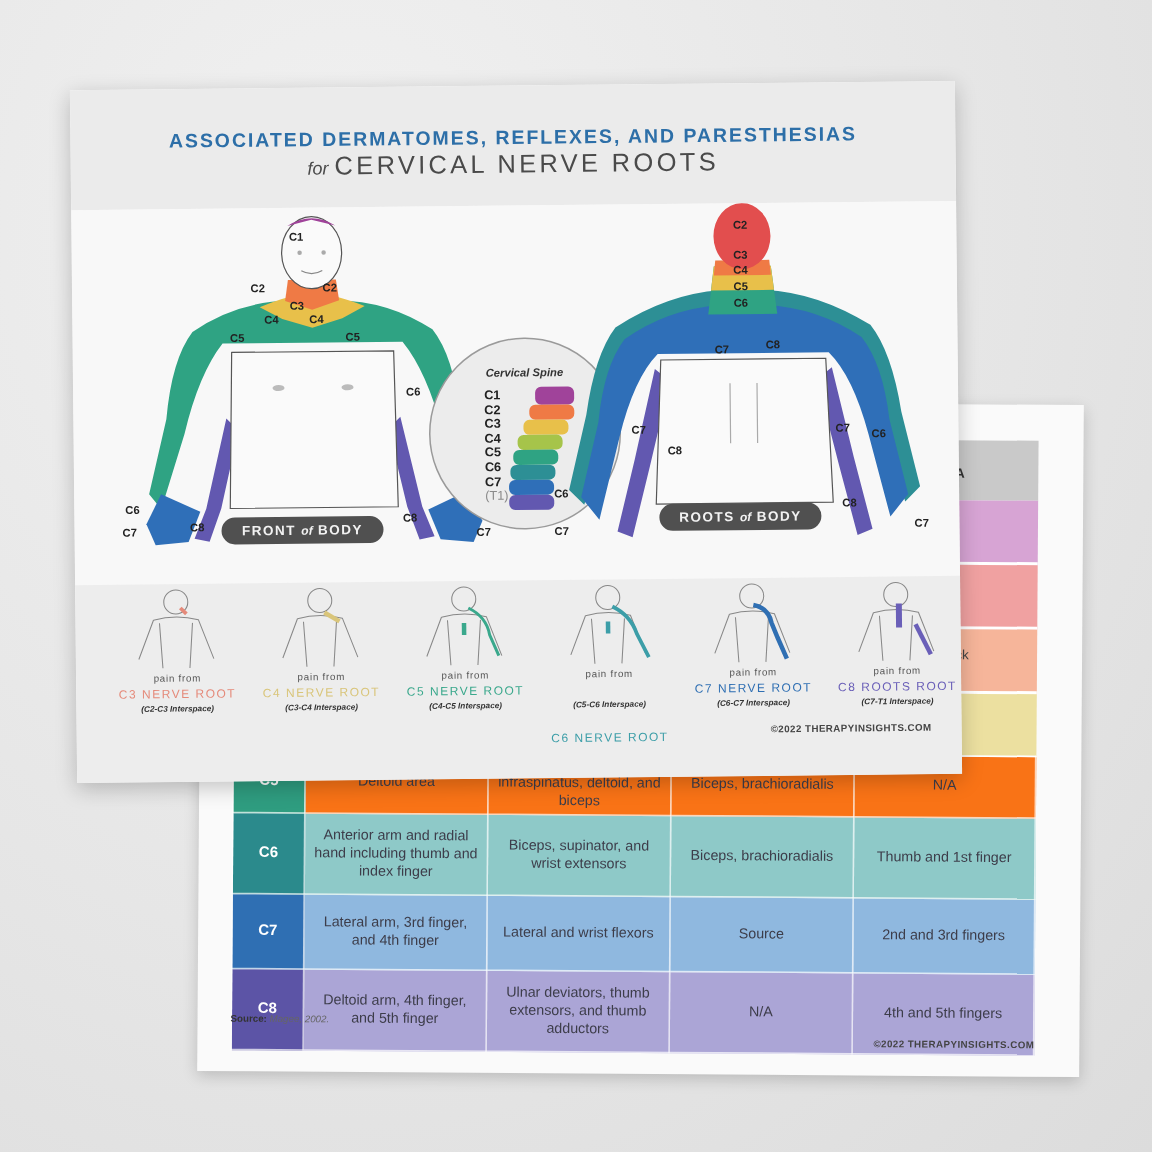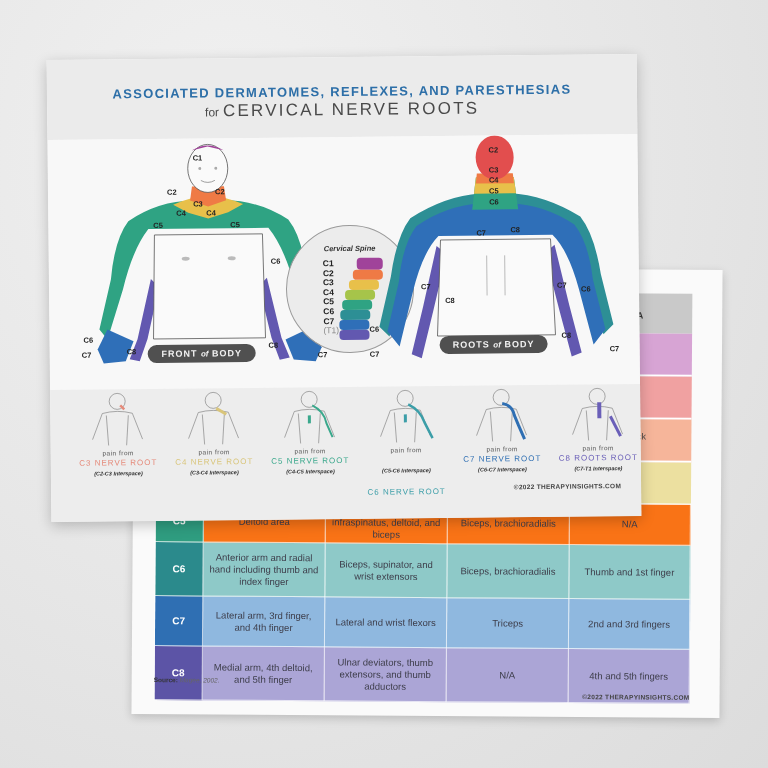--- a/index.html
+++ b/index.html
@@ -63,21 +63,21 @@
     text-align: center;
   }
   .title-1 {
     position: absolute; top: 27px; left: 0; width: 100%;
     color: #2d6fa8; font-weight: bold; font-size: 13px; letter-spacing: 1.3px;
   }
   .title-2 {
     position: absolute; top: 43px; left: 0; width: 100%;
     color: #4a4a4a; font-size: 17px; letter-spacing: 2.2px;
   }
-  .title-2 .for { font-size: 12px; letter-spacing: 0; margin-right: 4px; }
+  .title-2 .for { font-style: italic; font-size: 12px; letter-spacing: 0; margin-right: 4px; }
   .diagram-area { position: absolute; left: 0; top: 80px; width: 100%; height: 250px; background: #f8f8f8; }
   .body-label {
     position: absolute; background: #505050; color: #f2f2f2; font-size: 9px; font-weight: bold;
     letter-spacing: 1px; border-radius: 9px; padding: 4px 0; text-align: center; width: 108px;
   }
   .body-label i { font-weight: bold; font-style: italic; font-size: 8px; letter-spacing: 0; }
   .zone-label {
     position: absolute; font-size: 7.5px; font-weight: bold; color: #222;
   }
   .spine-circle {
@@ -135,26 +135,26 @@
       <td class="root">C6</td>
       <td class="c2">Anterior arm and radial hand including thumb and index finger</td>
       <td class="c3">Biceps, supinator, and wrist extensors</td>
       <td class="c4">Biceps, brachioradialis</td>
       <td>Thumb and 1st finger</td>
     </tr>
     <tr class="row-c7">
       <td class="root">C7</td>
       <td class="c2">Lateral arm, 3rd finger, and 4th finger</td>
       <td class="c3">Lateral and wrist flexors</td>
-      <td class="c4">Triceps</td>
+      <td class="c4">Source</td>
       <td>2nd and 3rd fingers</td>
     </tr>
     <tr class="row-c8">
       <td class="root">C8</td>
-      <td class="c2">Medial arm, 4th deltoid, and 5th finger</td>
+      <td class="c2">Deltoid arm, 4th finger, and 5th finger</td>
       <td class="c3">Ulnar deviators, thumb extensors, and thumb adductors</td>
       <td class="c4">N/A</td>
       <td>4th and 5th fingers</td>
     </tr>
   </tbody>
     </table>
 
   <div class="source">
     <b>Source:</b>
     <i>Magee, 2002.</i>

